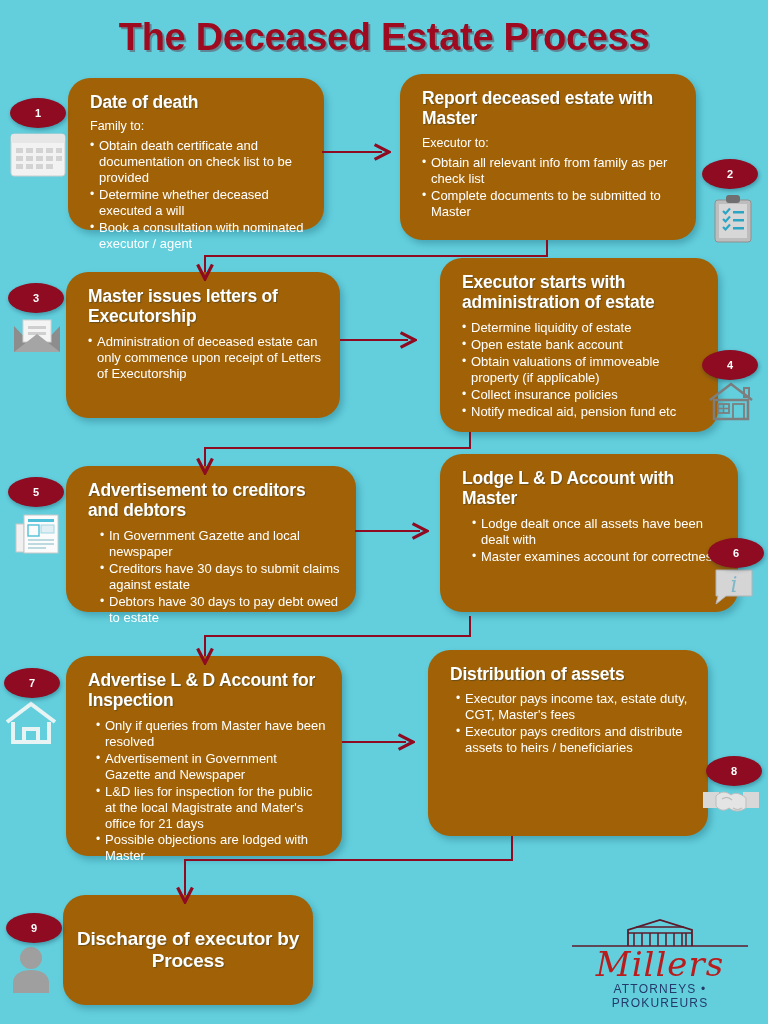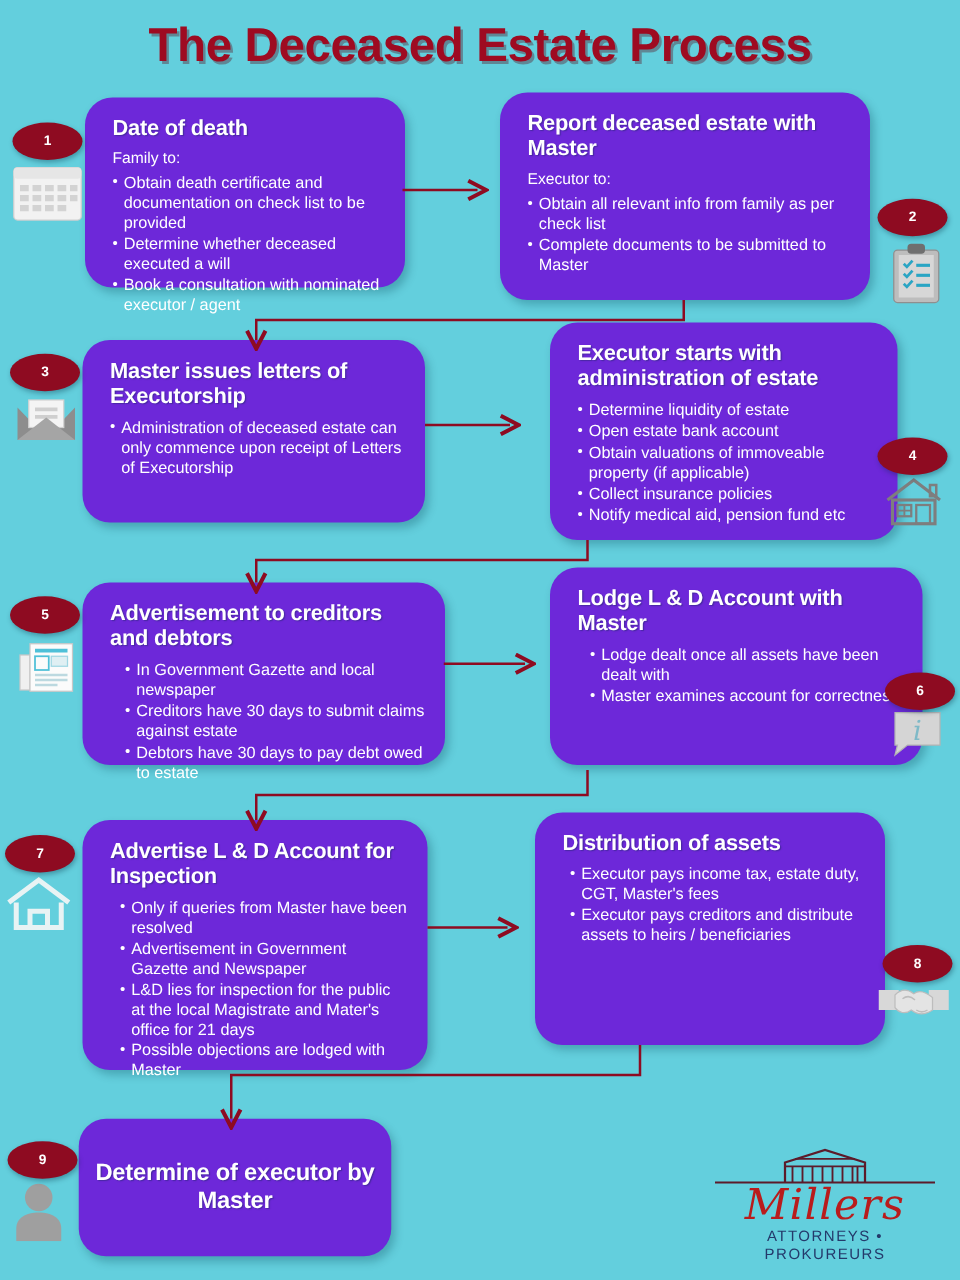--- a/index.html
+++ b/index.html
@@ -18,21 +18,21 @@
     text-align:center;
     font-size:38px;font-weight:bold;
     color:#9e0b21;
     letter-spacing:-0.3px;
     text-shadow:2px 2px 0 rgba(90,0,15,.35);
   }
 
   
   .box{
     position:absolute;
-    background:#6d28d9;
+    background:#a16207;
     border-radius:22px;
     box-shadow:3px 4px 7px rgba(0,60,80,.28);
     color:#ffffff;
     box-sizing:border-box;
     padding:14px 16px 10px 22px;
   }
   .box h3{
     margin:0 0 7px 0;
     font-size:17.5px;
     font-weight:bold;
@@ -326,21 +326,21 @@
       <rect x="1" y="6" width="16" height="16" fill="#d8d8d8"></rect>
       <rect x="41" y="6" width="16" height="16" fill="#d8d8d8"></rect>
       <path d="M14,10 C19,5 24,5 29,9 C33,6 38,7 44,12 L44,22 C38,26 32,26 27,22
                C22,26 17,24 14,20 Z" fill="#e4e4e4" stroke="#bdbdbd" stroke-width="1"></path>
       <path d="M20,13 C24,10 27,11 30,14" fill="none" stroke="#bdbdbd" stroke-width="1.2"></path>
       <path d="M31,22 C34,24 37,24 40,22" fill="none" stroke="#bdbdbd" stroke-width="1.2"></path>
     </svg>
   </div>
 
   <div class="box center-title" style="left:63px;top:895px;width:250px;height:110px;">
-    <h3>Determine of executor by Master</h3>
+    <h3>Discharge of executor by Process</h3>
   </div>
   <div class="badge" style="left:6px;top:913px;">
     <span>9</span>
   </div>
   <div class="icon" style="left:10px;top:945px;">
     <svg width="42" height="48" viewBox="0 0 42 48">
       <circle cx="21" cy="13" r="11" fill="#9f9f9f"></circle>
       <path d="M3,48 L3,38 C3,29 11,25 21,25 C31,25 39,29 39,38 L39,48 Z" fill="#9f9f9f"></path>
     </svg>
   </div>

